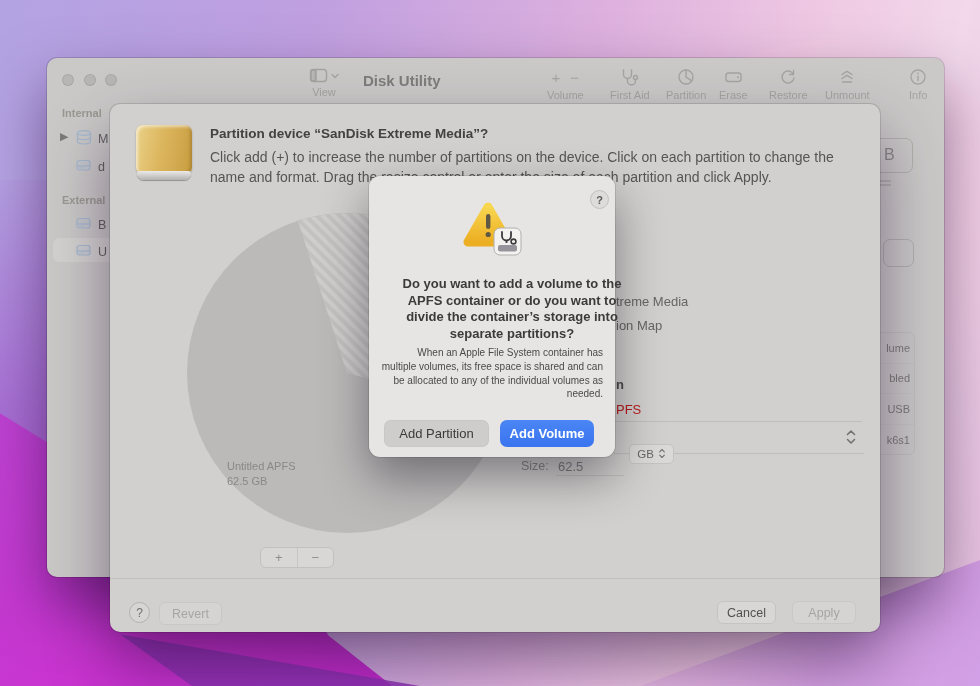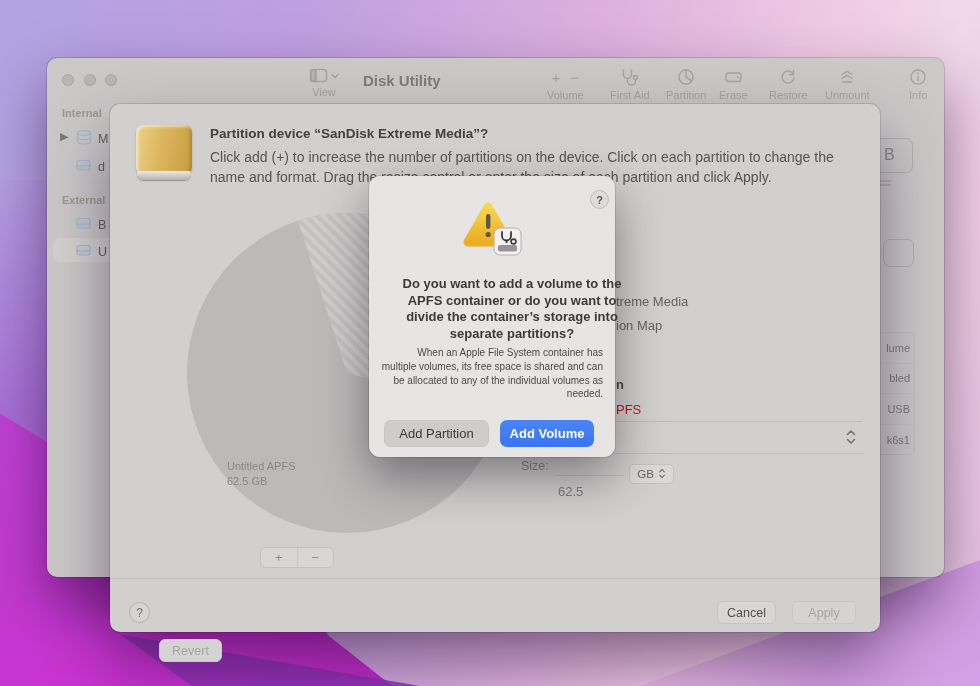--- a/index.html
+++ b/index.html
@@ -274,38 +274,38 @@
 
     <div class="a stepper" style="left:735px; top:324px;">
       <svg width="12" height="18" viewBox="0 0 12 18">
         <path d="M2.5 6.5L6 3l3.5 3.5"></path>
         <path d="M2.5 11.5L6 15l3.5-3.5"></path>
       </svg>
     </div>
     <div class="a rule" style="left:504px; top:349px; width:250px;"></div>
 
     <div class="a frm" style="left:411px; top:355px; font-size:12.5px; color:#888684;">Size:</div>
-    <div class="a frm" style="left:448px; top:355px; color:#7e7c7a;margin-top:25px;">62.5</div>
+    <div class="a frm" style="left:448px; top:355px; color:#7e7c7a;">62.5</div>
     <div class="a rule" style="left:446px; top:371px; width:68px;"></div>
 
-    <div class="a unit-btn" style="left:519px; top:360px;">
+    <div class="a unit-btn" style="left:519px; top:340px;">
       <span>GB</span>
       <span class="stepper">
         <svg width="8" height="13" viewBox="0 0 12 18">
           <path d="M2.5 6.5L6 3l3.5 3.5"></path>
           <path d="M2.5 11.5L6 15l3.5-3.5"></path>
         </svg>
       </span>
     </div>
 
 
     <div class="a sheet-div"></div>
 
     <div class="a help-circ" style="left:19px; top:498px;">?</div>
-    <div class="a btn btn-dis" style="left:49px; top:498px; width:63px; height:23px;margin-top:37px;">Revert</div>
+    <div class="a btn btn-dis" style="left:49px; top:498px; width:63px; height:23px;">Revert</div>
     <div class="a btn btn-plain" style="left:607px; top:497px; width:59px; height:23px;">Cancel</div>
     <div class="a btn btn-dis" style="left:682px; top:497px; width:64px; height:23px;">Apply</div>
   </div>
 
   <div class="a dialog">
 
     <div class="a dlg-help">?</div>
 
     <svg class="a" style="left:89px; top:22px;" width="66" height="60" viewBox="0 0 66 60">
       <defs>

